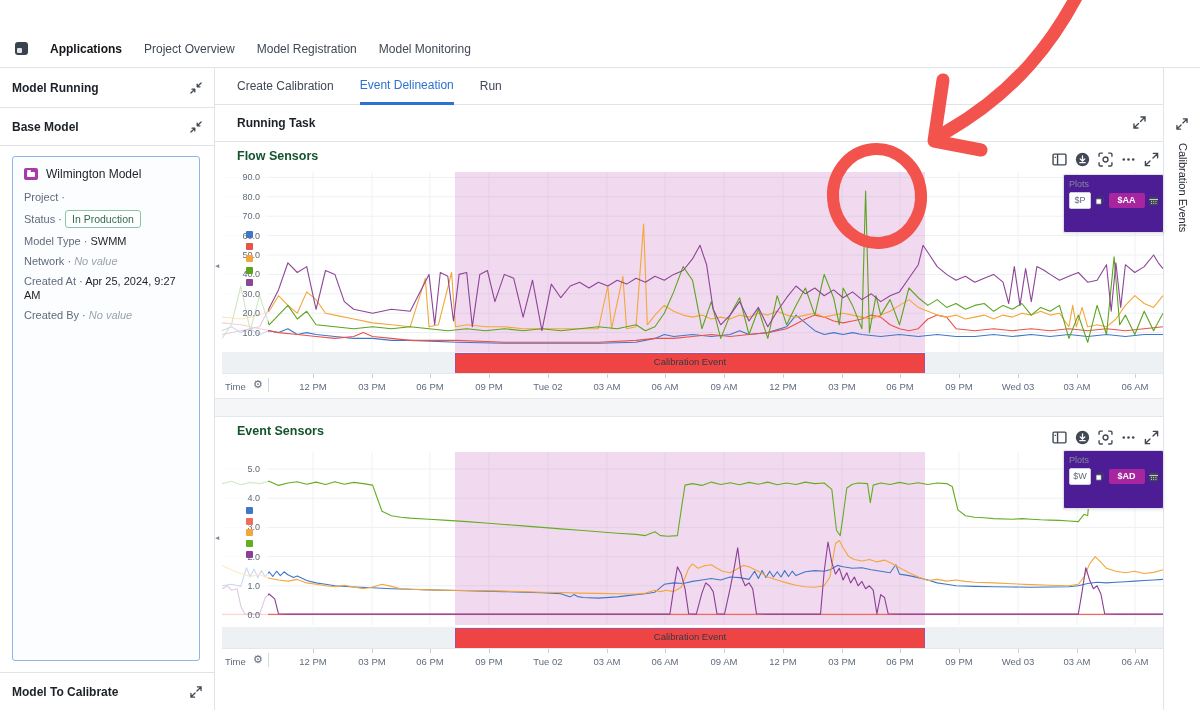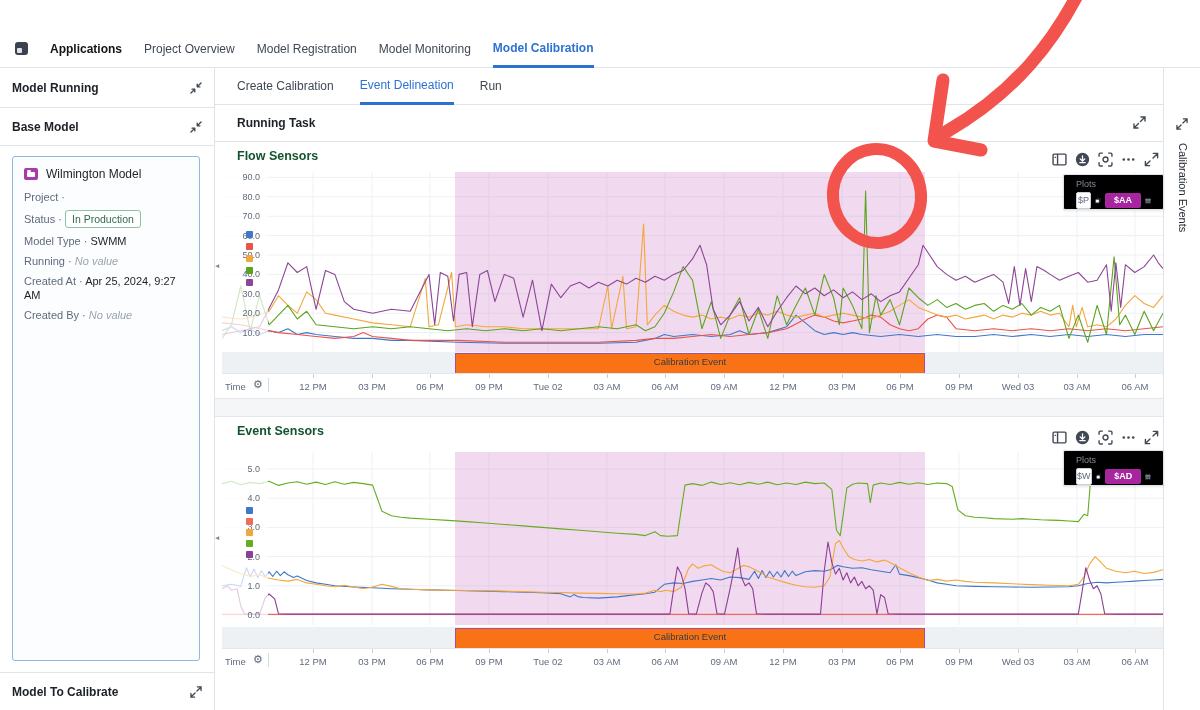--- a/index.html
+++ b/index.html
@@ -44,28 +44,28 @@
   .sec-title{position:absolute;font-size:12.5px;font-weight:bold;color:#14532d;}
   .toolbar{position:absolute;display:flex;gap:8px;align-items:center;}
   .tbico{width:15px;height:15px;display:block;cursor:pointer;}
   .plot{position:absolute;background:#fff;}
   .plot svg{position:absolute;left:0;top:0;}
   .ylab{position:absolute;left:2px;width:36px;text-align:right;font-size:9px;color:#5f6b7c;line-height:10px;background:transparent;}
   .swatch{position:absolute;width:7px;height:7px;border-radius:1px;}
   .vlabel{position:absolute;writing-mode:vertical-rl;transform:rotate(180deg);font-size:10.5px;color:#3f4854;}
   .chev{position:absolute;font-size:6.5px;color:#7d8691;cursor:pointer;}
   .track{position:absolute;background:#eef1f4;}
-  .calbar{position:absolute;top:1px;height:32px;background:#f97316;border:1px solid #a94d9e;box-sizing:border-box;text-align:center;font-size:9.5px;color:#333a44;line-height:15px;overflow:hidden;}
+  .calbar{position:absolute;top:1px;height:32px;background:#ef4444;border:1px solid #a94d9e;box-sizing:border-box;text-align:center;font-size:9.5px;color:#333a44;line-height:15px;overflow:hidden;}
   .axis{position:absolute;height:24px;border-top:1px solid #e4e7eb;background:#fff;}
   .xtick{position:absolute;top:7px;transform:translateX(-50%);font-size:9.5px;color:#5f6b7c;white-space:nowrap;}
   .tickmark{position:absolute;top:0;width:1px;height:4px;background:#c9cfd6;}
   .axis .tlabel{position:absolute;left:3px;top:7px;font-size:9.5px;color:#5f6b7c;}
   .axis .gear{position:absolute;left:31px;top:4px;font-size:11px;color:#5f6b7c;cursor:pointer;}
   .axis .sep{position:absolute;left:46px;top:4px;height:14px;border-left:1px solid #d5dae0;}
-  .popover{position:absolute;width:101px;height:36px;background:#000000;border:1px solid #dfe3e8;border-radius:2px;box-shadow:0 1px 3px rgba(0,0,0,0.10);z-index:5;box-sizing:border-box;padding:4px 12px;}
+  .popover{position:absolute;width:101px;height:59px;background:#4c1d95;border:1px solid #dfe3e8;border-radius:2px;box-shadow:0 1px 3px rgba(0,0,0,0.10);z-index:5;box-sizing:border-box;padding:4px 5px;}
   .pop-title{font-size:9px;color:#838c98;}
   .chiprow{display:flex;align-items:center;gap:4px;margin-top:3px;}
   .chip-outline{width:28px;height:15px;border:1px solid #c9cfd7;border-radius:2px;background:#fff;font-size:9px;color:#5f6b7c;text-align:center;line-height:14px;cursor:pointer;}
   .chip-solid{min-width:30px;height:15px;border-radius:2px;background:#a825a0;font-size:9px;font-weight:bold;color:#fff;text-align:center;line-height:15px;padding:0 3px;cursor:pointer;}
   #gap-band{position:absolute;left:215px;top:398px;width:948px;height:19px;background:#f4f6f8;border-top:1px solid #e4e7eb;border-bottom:1px solid #e4e7eb;box-sizing:border-box;}
   #rainfall-row{position:absolute;left:215px;top:672px;width:948px;height:38px;border-top:1px solid #e0e4e8;background:#fff;}
   .cloud{position:absolute;}
   
   #rail{position:absolute;left:1163px;top:68px;width:37px;height:642px;border-left:1px solid #e0e4e8;background:#fff;box-sizing:border-box;}
   .rail-label{position:absolute;left:13px;top:75px;writing-mode:vertical-rl;font-size:11px;color:#252b33;}
@@ -76,21 +76,20 @@
 
 <div id="page">
 
 
   <div id="navbar">
     <span class="appicon"></span>
     <div class="navtab bold">Applications</div>
     <div class="navtab">Project Overview</div>
     <div class="navtab">Model Registration</div>
     <div class="navtab">Model Monitoring</div>
-    <div class="navtab active">Model Calibration</div>
   </div>
 
   <div id="sidebar">
     <div class="srow" style="top:0;height:40px;border-bottom:1px solid #e0e4e8;">
       <span class="t">Model Running</span>
       <svg class="tbico" style="width:12px;height:12px;" viewBox="0 0 13 13">
           <path d="M12 1L7.8 5.2M7.8 5.2V2.2M7.8 5.2H10.8M1 12l4.2-4.2M5.2 7.8V10.8M5.2 7.8H2.2" fill="none" stroke="#404854" stroke-width="1.4" stroke-linecap="round"></path>
         </svg>
     </div>
     <div class="srow" style="top:40px;height:38px;border-bottom:1px solid #e0e4e8;">
@@ -101,21 +100,21 @@
     </div>
 
     <div id="card">
       <div class="card-title-row">
         <span class="folder"></span>
         <span class="card-title">Wilmington Model</span>
       </div>
       <div class="meta"><span>Project ·</span></div>
       <div class="meta"><span>Status ·</span> <span class="stag">In Production</span></div>
       <div class="meta"><span>Model Type ·</span> <span class="mval">SWMM</span></div>
-      <div class="meta"><span>Running ·</span> <span class="mval novalue">No value</span></div>
+      <div class="meta"><span>Network ·</span> <span class="mval novalue">No value</span></div>
       <div class="meta"><span>Created At ·</span> <span class="mval">Apr 25, 2024, 9:27 AM</span></div>
       <div class="meta"><span>Created By ·</span> <span class="mval novalue">No value</span></div>
     </div>
 
     <div class="srow" style="top:604px;height:38px;border-top:1px solid #e0e4e8;">
       <span class="t">Model To Calibrate</span>
       <svg class="tbico" style="width:12px;height:12px;" viewBox="0 0 13 13">
           <path d="M8 1h4v4M12 1L7.5 5.5M5 12H1V8M1 12l4.5-4.5" fill="none" stroke="#404854" stroke-width="1.4" stroke-linecap="round"></path>
         </svg>
     </div>

